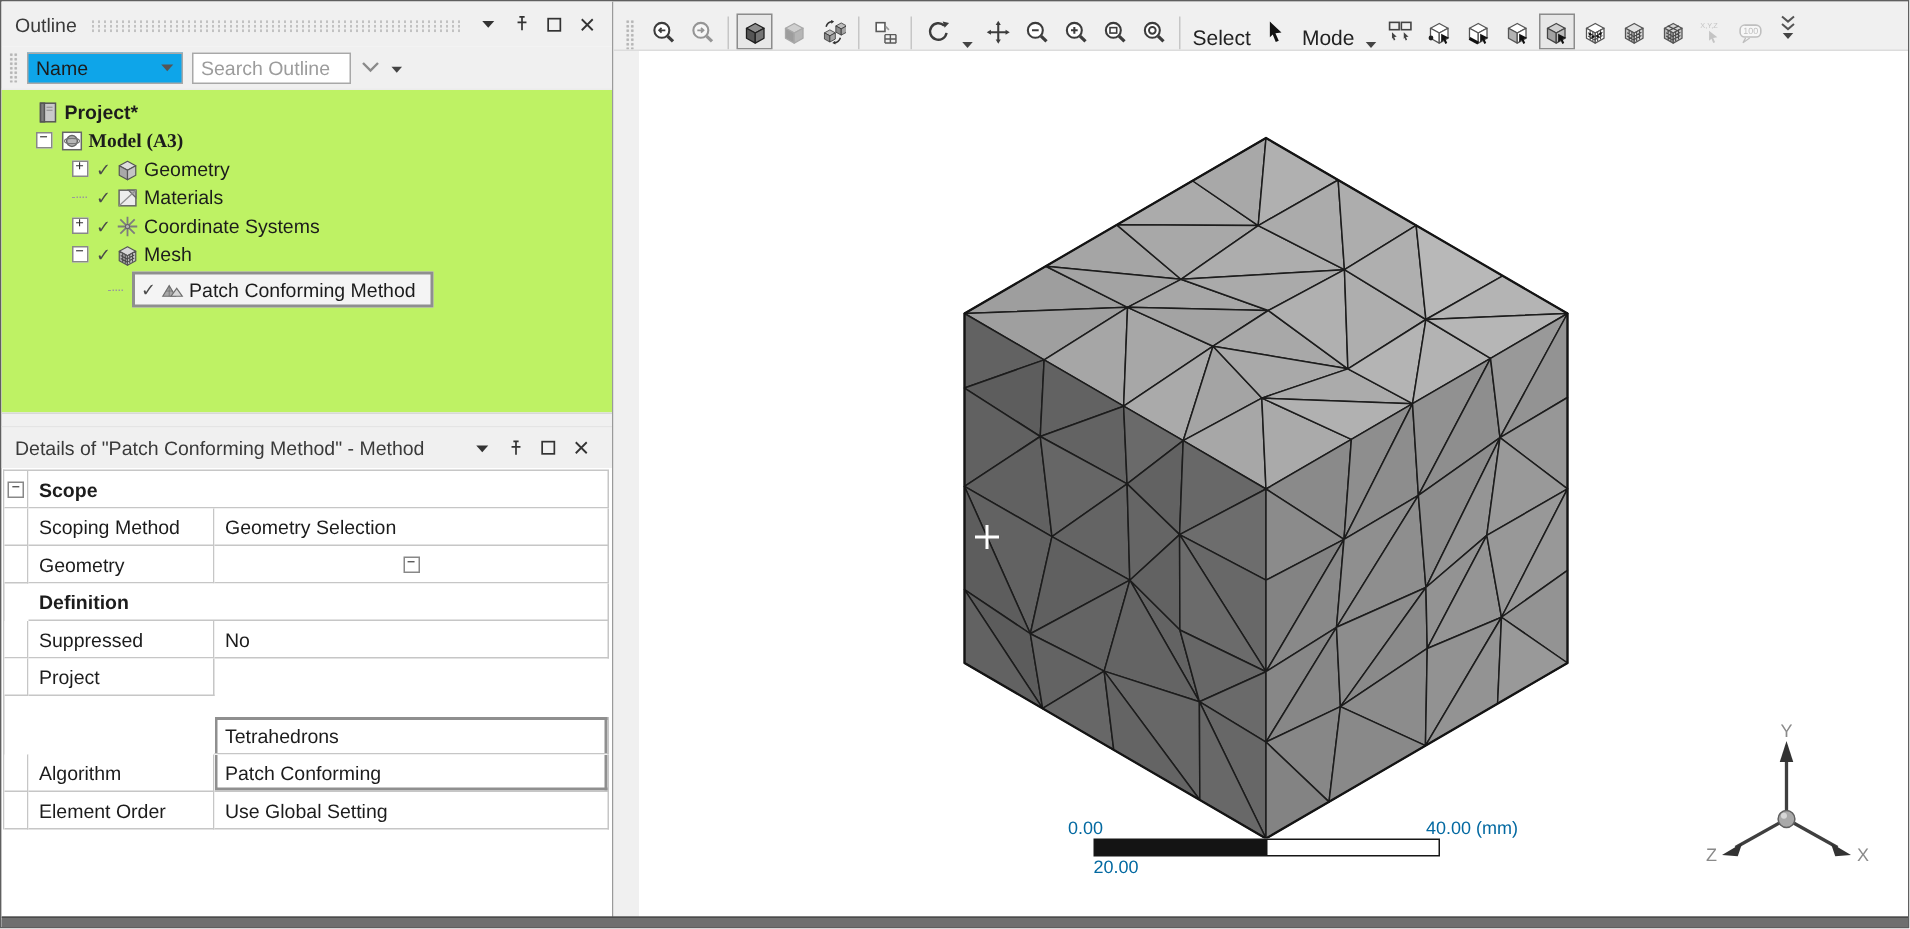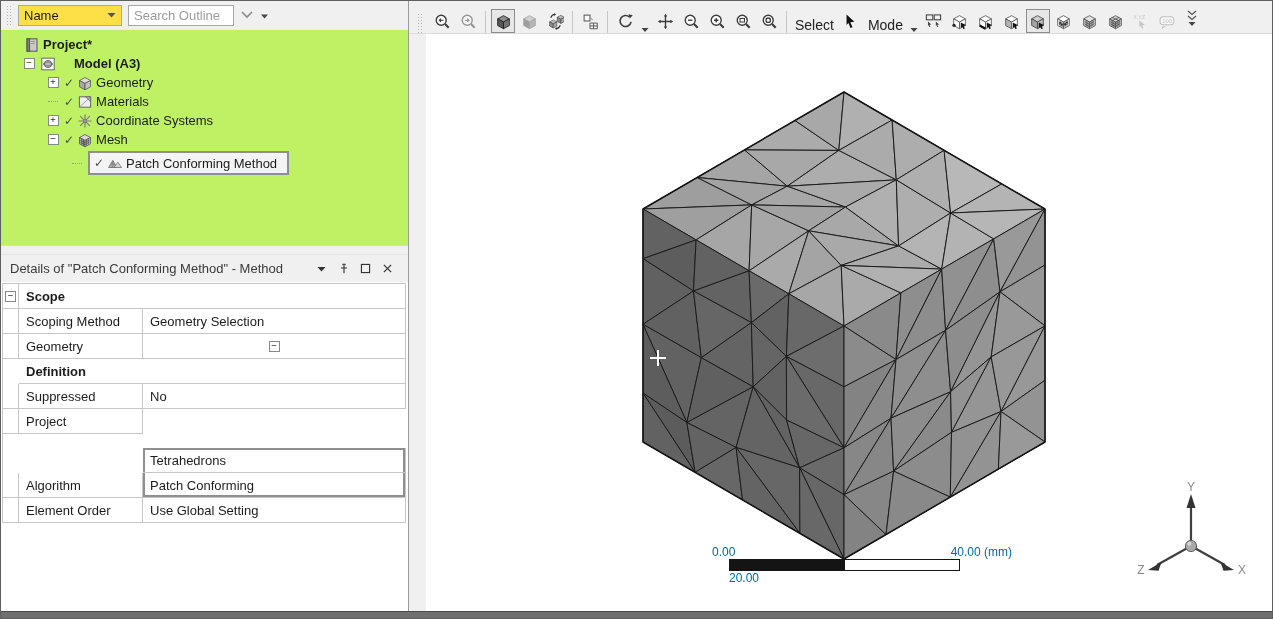--- a/index.html
+++ b/index.html
@@ -7,21 +7,21 @@
           box-sizing:border-box;font-family:"Liberation Sans",sans-serif;overflow:hidden;font-size:13px;color:#1c1c1c;}
   
   .left-col{position:absolute;left:0;top:0;width:407px;height:612px;background:#fff;border-right:1px solid #9a9a9a;box-sizing:content-box;}
   .panel-titlebar{height:30px;background:#f0f0f0;display:flex;align-items:center;padding:0 8px 0 9px;gap:5px;box-sizing:border-box;}
   .panel-titlebar .title-text{font-size:13px;color:#3a3a3a;white-space:nowrap;overflow:hidden;}
   .title-texture{flex:1;height:9px;margin:2px 4px 0 4px;
       background-image:radial-gradient(#c2c2c2 0.9px, rgba(0,0,0,0) 1px);background-size:4px 3px;}
   .tb-ic{width:17px;height:17px;display:flex;align-items:center;justify-content:center;cursor:default;}
   .filter-row{height:28px;display:flex;align-items:center;gap:6px;padding:0 6px 0 5px;background:#f0f0f0;border-bottom:1px solid #ececec;}
   .v-dots{width:6px;height:20px;background-image:radial-gradient(#b5b5b5 0.8px, rgba(0,0,0,0) 1px);background-size:3px 3px;}
-  .name-dd{width:104px;height:21px;background:#fde047;border:1px solid #a8a8a8;display:flex;align-items:center;
+  .name-dd{width:104px;height:21px;background:#0ea5e9;border:1px solid #a8a8a8;display:flex;align-items:center;
            justify-content:space-between;padding:0 5px;box-sizing:border-box;}
   .search-input{width:106px;height:21px;border:1px solid #a8a8a8;font-size:13px;padding:0 5px;color:#333;
            box-sizing:border-box;font-family:"Liberation Sans",sans-serif;background:#fff;}
   .search-input::placeholder{color:#9c9c9c;}
   
   .tree{background:#bef264;height:210px;padding-top:5px;overflow:hidden;}
   .tree-row{display:flex;align-items:center;height:19px;gap:3px;cursor:default;}
   .tree-row.tall{height:28px;}
   .tree-row.bold .lbl{font-weight:bold;}
   .slot{width:16px;min-width:16px;display:flex;justify-content:center;align-items:center;}
@@ -70,20 +70,44 @@
   .bottom-bar{position:absolute;left:0;right:0;bottom:0;height:6px;background:#6f6f6f;border-top:1px solid #4a4a4a;}
 </style>
 </head>
 <body>
 
 <div class="window">
 
   <div class="left-col">
 
     <div>
+      <div class="panel-titlebar">
+        <span class="title-text">Outline</span>
+        <span class="title-texture"></span>
+        <span class="tb-ic">
+            <svg width="9" height="6" viewBox="0 0 9 6">
+              <polygon points="0.5,1 8.5,1 4.5,5.5" fill="#333"></polygon>
+            </svg>
+          </span>
+        <span class="tb-ic">
+            <svg width="14" height="14" viewBox="0 0 16 16">
+              <path d="M6 2.6h4M8 2.6v4M4.6 6.8h6.8M8 6.8v6" stroke="#333" stroke-width="1.3" fill="none"></path>
+            </svg>
+          </span>
+        <span class="tb-ic">
+            <svg width="13" height="13" viewBox="0 0 16 16">
+              <rect x="3" y="3" width="10" height="10" fill="none" stroke="#333" stroke-width="1.4"></rect>
+            </svg>
+          </span>
+        <span class="tb-ic">
+            <svg width="13" height="13" viewBox="0 0 16 16">
+              <path d="M3.5 3.5l9 9M12.5 3.5l-9 9" stroke="#333" stroke-width="1.5"></path>
+            </svg>
+          </span>
+      </div>
       <div class="filter-row">
         <span class="v-dots"></span>
         <div class="name-dd">
           <span>Name</span>
           <svg width="9" height="6" viewBox="0 0 9 6">
               <polygon points="0.5,1 8.5,1 4.5,5.5" fill="#555"></polygon>
             </svg>
         </div>
         <input class="search-input" placeholder="Search Outline" style="">
         <svg width="14" height="10" viewBox="0 0 14 10">
@@ -104,21 +128,21 @@
                   <path d="M7 4.5h4M7 6.5h4" stroke="#8d8d8d" stroke-width="0.8"></path>
                 </svg>
               </span>
               <span class="lbl">Project*</span>
             </span>
           </div>
           <div class="tree-row bold" style="padding-left: 20px;">
             <span class="slot">
               <span class="exp">−</span>
             </span>
-            <span style="display: inline-flex; align-items: center; gap: 18px;">
+            <span style="display: inline-flex; align-items: center; gap: 3px; font-family: Liberation Serif, serif;">
               <span style="display: inline-flex;">
                 <svg width="16" height="16" viewBox="0 0 16 16">
                   <rect x="1.8" y="2.2" width="12.4" height="11.6" fill="#fff" stroke="#666"></rect>
                   <circle cx="8" cy="8" r="3.6" fill="#b7b7b7" stroke="#666"></circle>
                   <ellipse cx="8" cy="8" rx="5" ry="1.8" fill="none" stroke="#777" stroke-width="0.8"></ellipse>
                 </svg>
               </span>
               <span class="lbl">Model (A3)</span>
             </span>
           </div>

